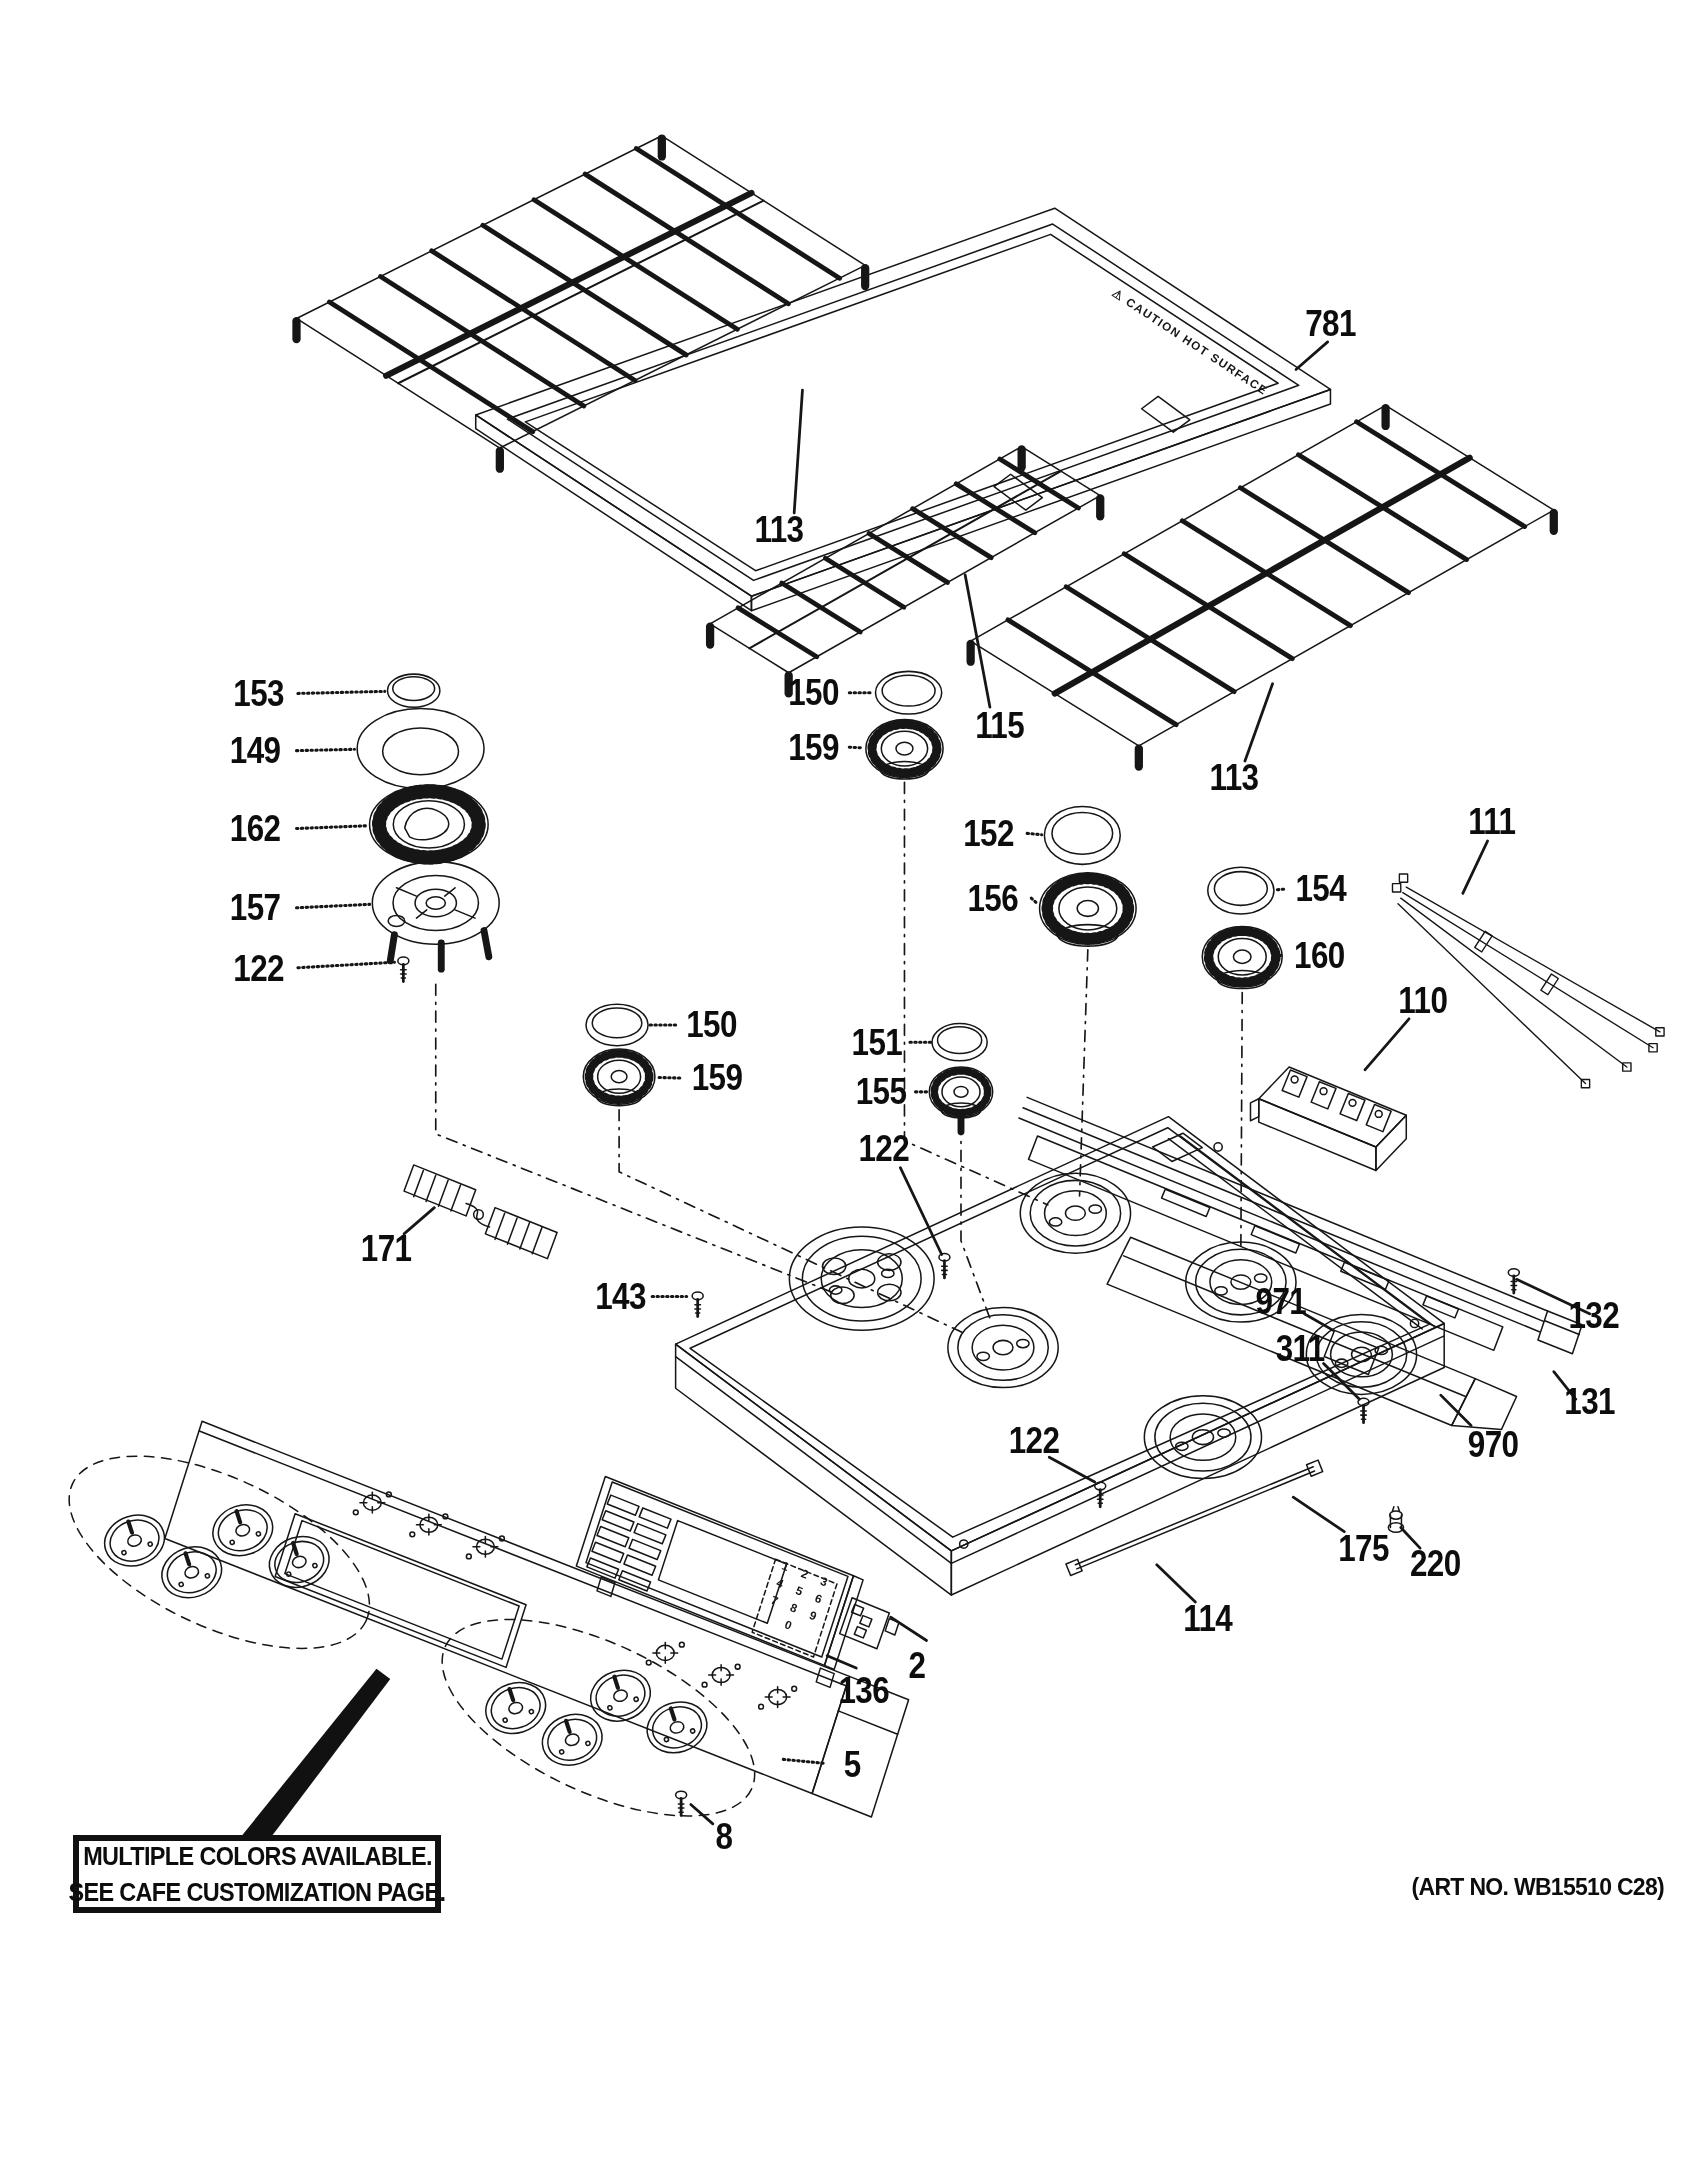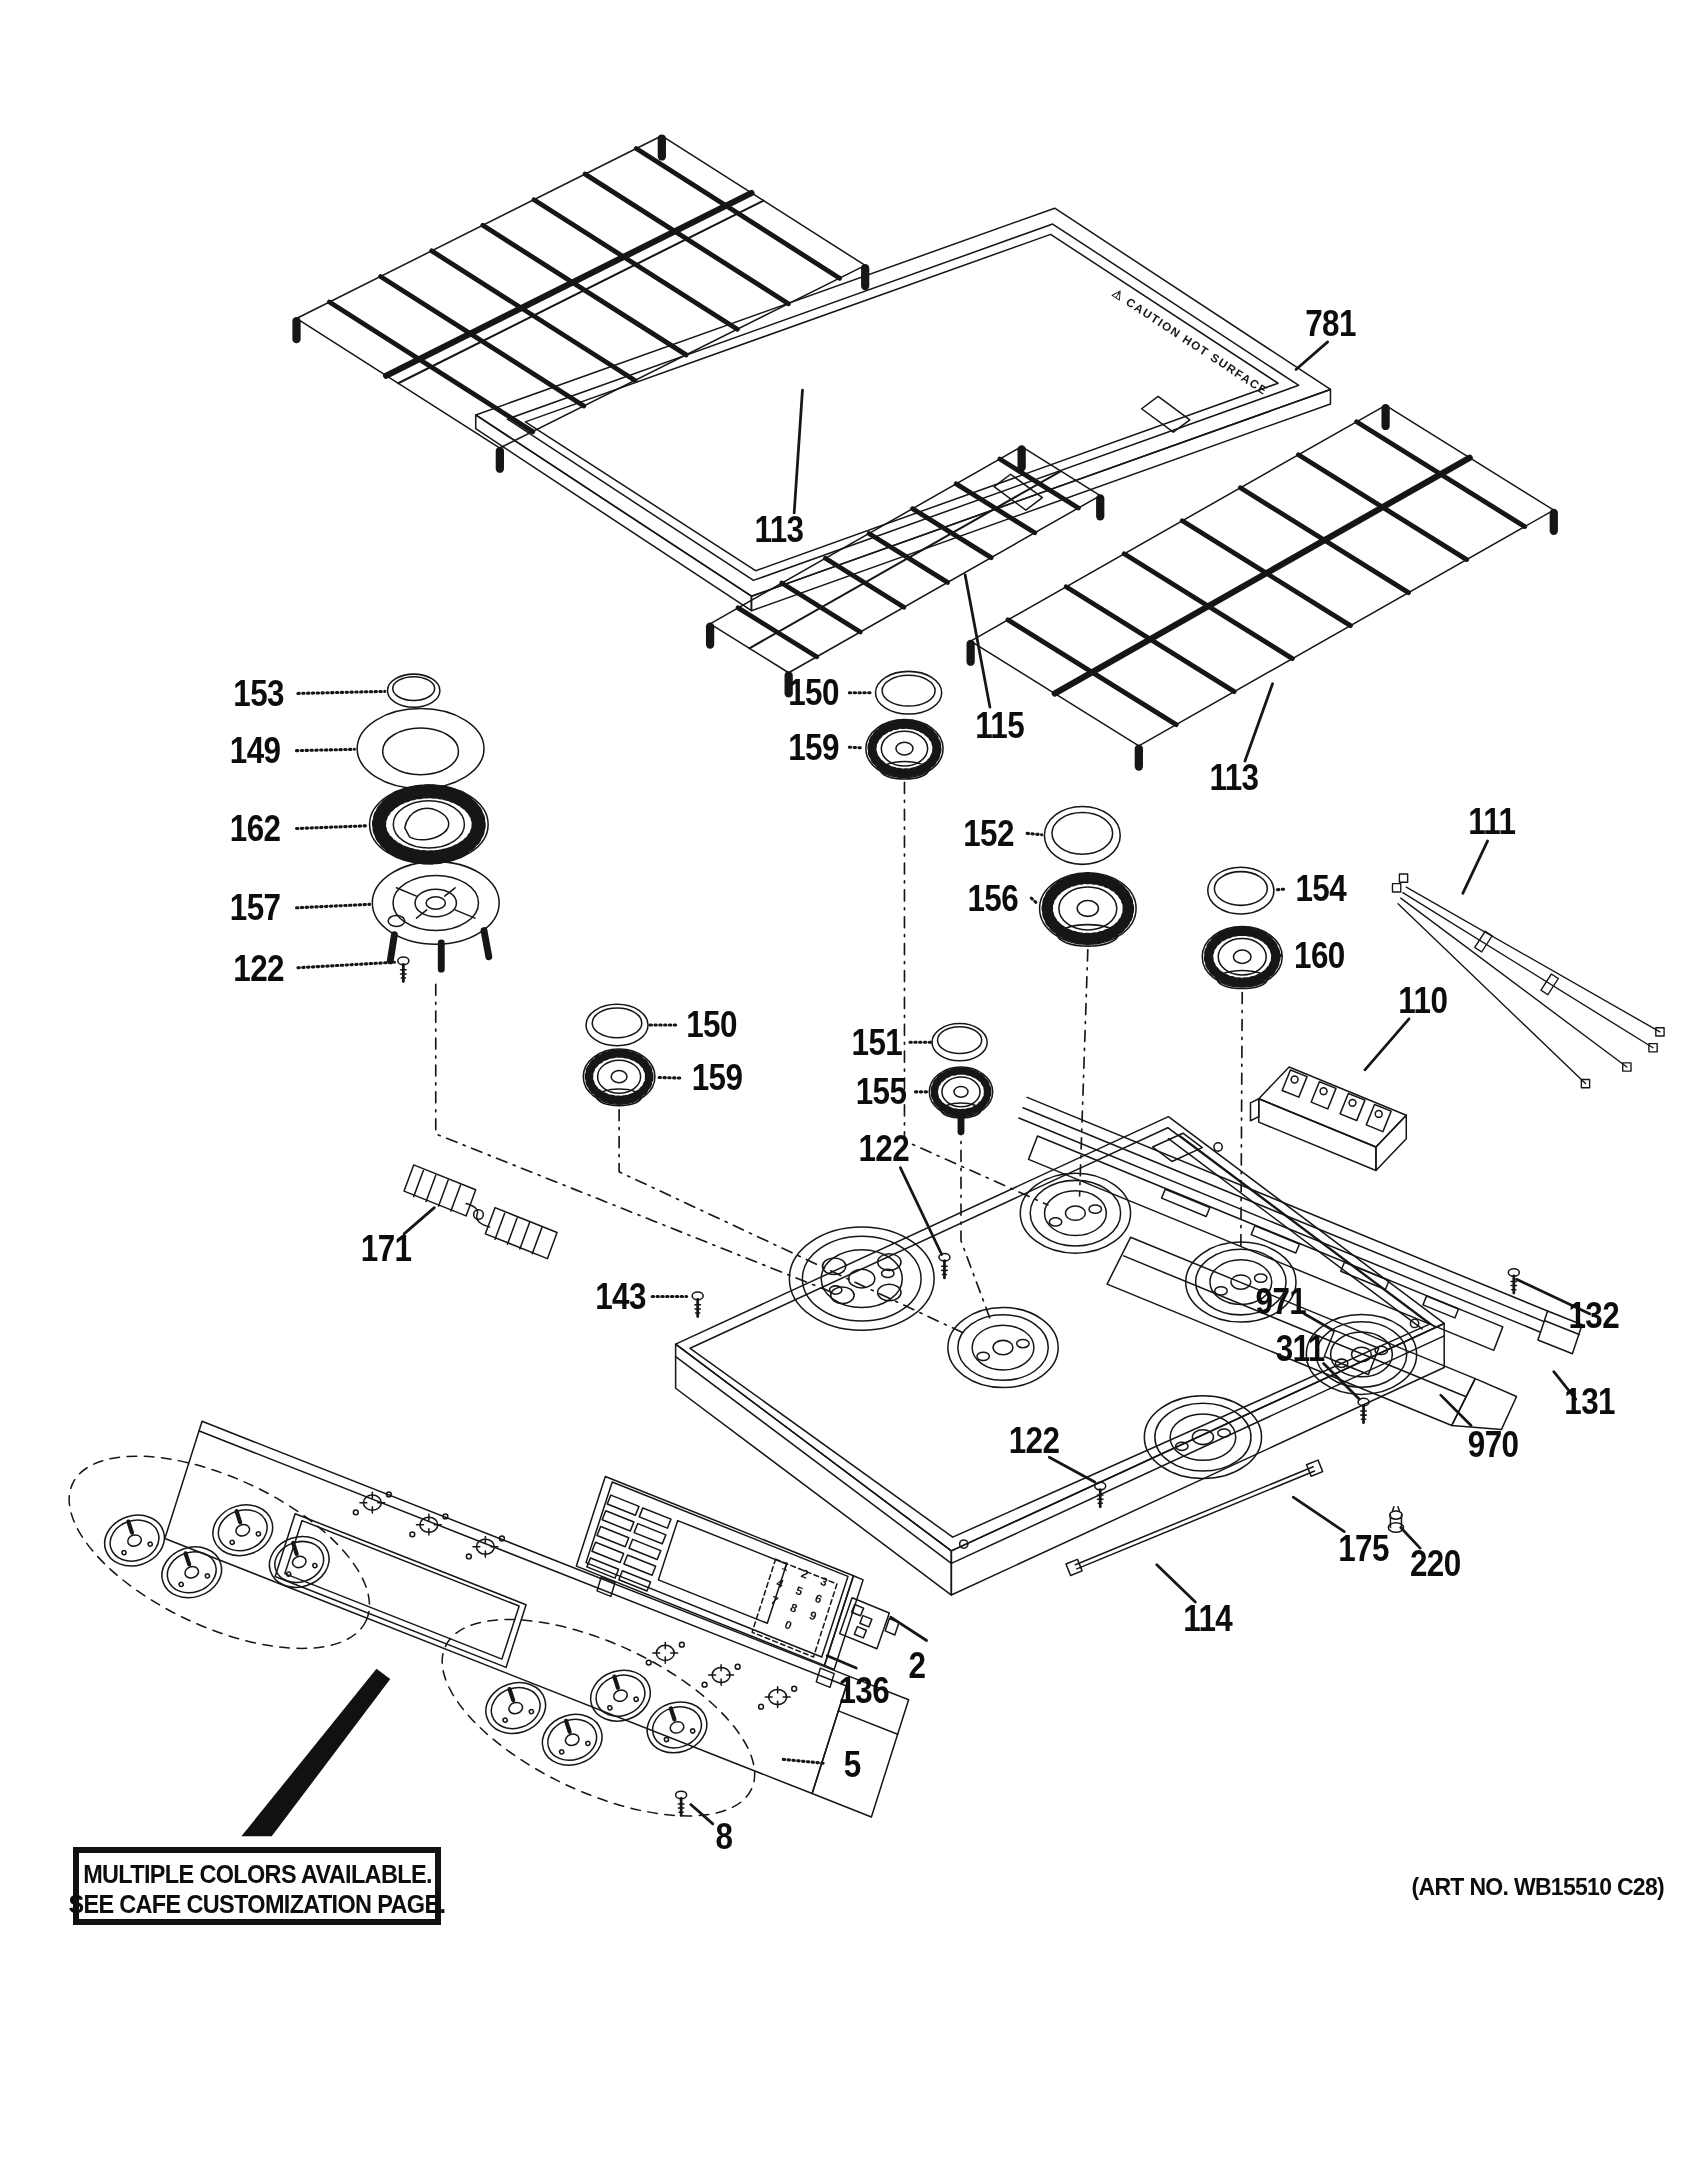--- a/index.html
+++ b/index.html
@@ -1,20 +1,20 @@
 <!DOCTYPE html>
 <html style="font-size:11px"><head>
 <meta charset="utf-8">
 <style>
   html,body{margin:0;padding:0;background:#fff;}
   body{width:1689px;height:2183px;position:relative;font-family:"Liberation Sans",sans-serif;}
   #scene{position:absolute;left:0;top:0;}
   .overlay{position:absolute;color:#0d0d0d;}
   #note-box{left:73px;top:1835px;width:356px;height:66px;border:6.2px solid #111;
-    display:flex;flex-direction:column;justify-content:flex-end;align-items:center;margin-top:12px;}
+    display:flex;flex-direction:column;justify-content:space-between;align-items:center;}
   #note-box .note-line{font-weight:bold;font-size:25.5px;white-space:nowrap;line-height:1.18;
     letter-spacing:-0.7px;transform:scaleX(.92);}
   #art-no{left:1337px;top:1874px;width:327px;text-align:right;font-weight:bold;font-size:23px;
     letter-spacing:-0.7px;white-space:nowrap;}
   svg text{font-family:"Liberation Sans",sans-serif;}
   .callout{font-weight:bold;font-size:53px;fill:#0d0d0d;letter-spacing:-1px;}
 </style>
 </head>
 <body>
 

